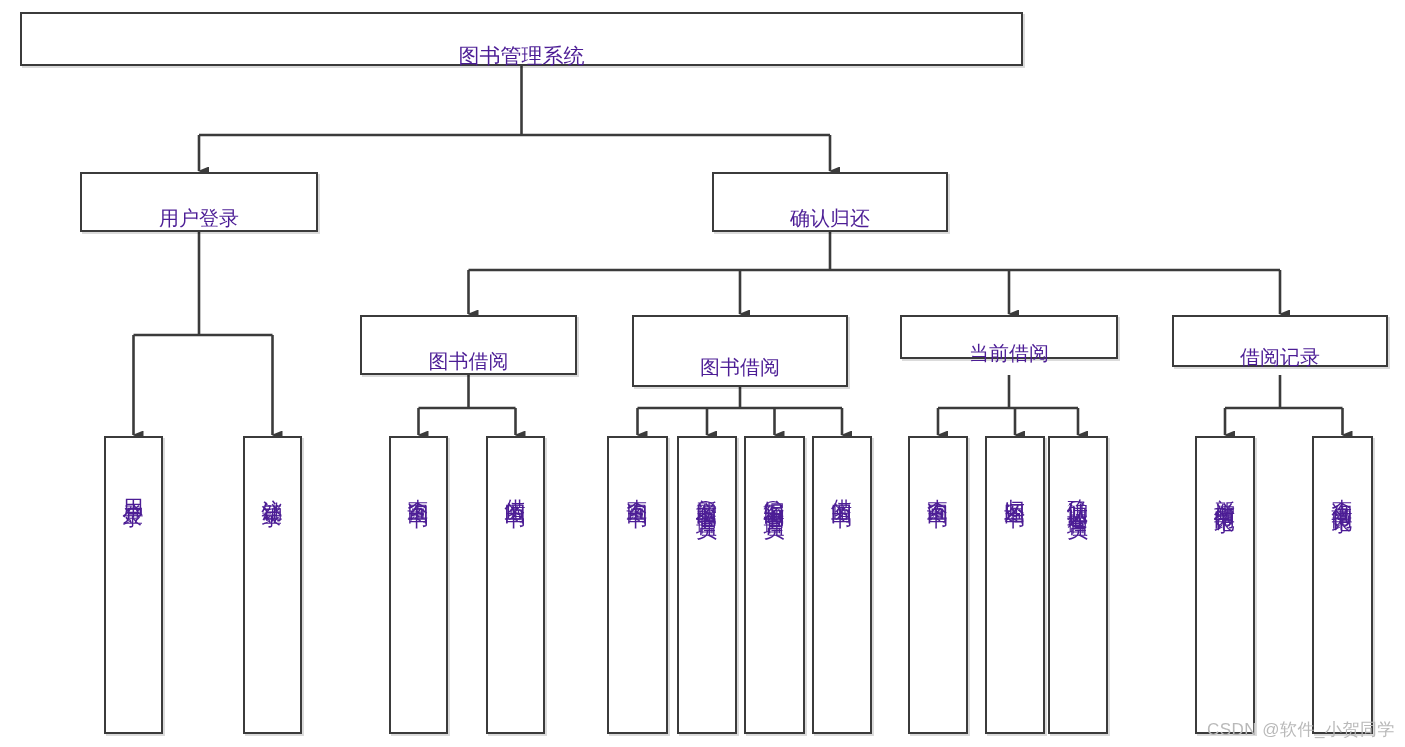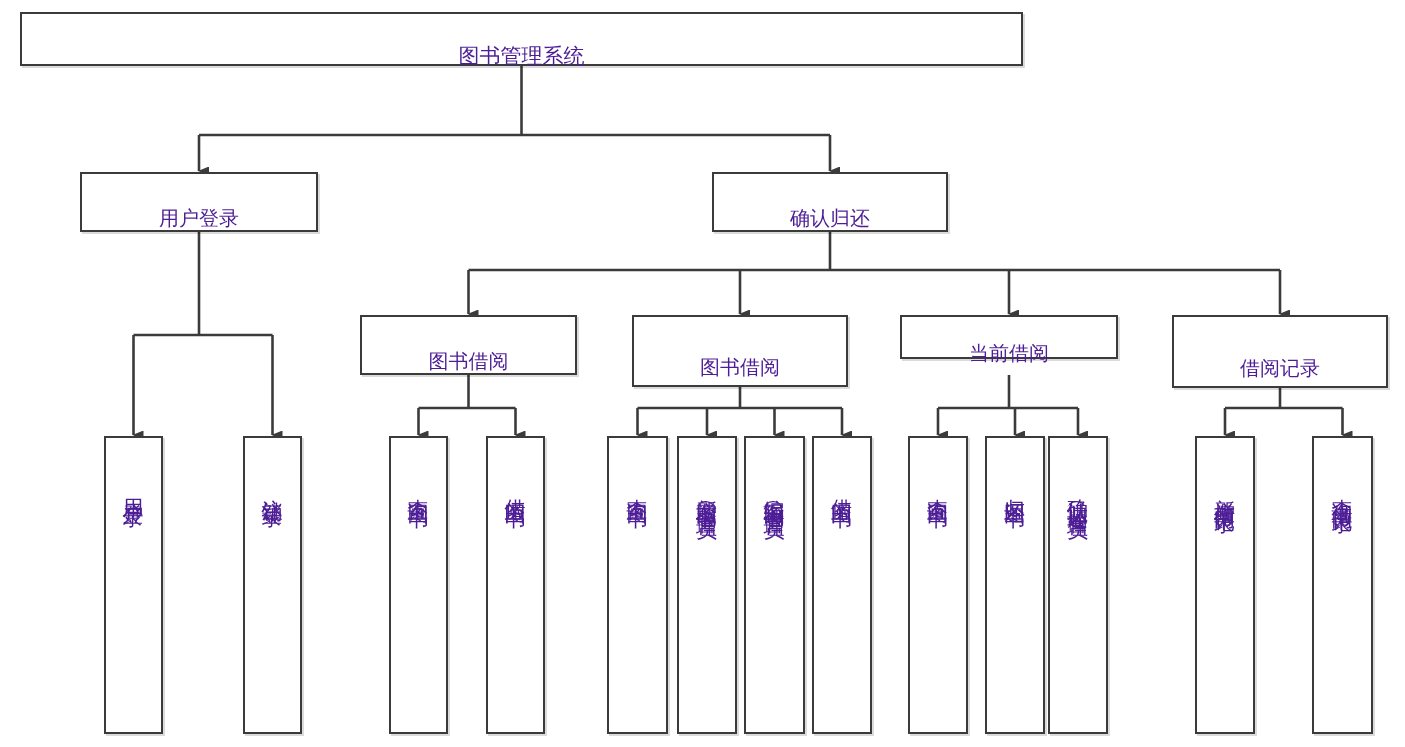--- a/index.html
+++ b/index.html
@@ -131,21 +131,21 @@
       </div>
       <div class="node-box node-l2" style="left: 360px; top: 315px; width: 217px; height: 60px;">
         <div class="node-label">图书借阅</div>
       </div>
       <div class="node-box node-l2" style="left: 632px; top: 315px; width: 216px; height: 72px;">
         <div class="node-label">图书借阅</div>
       </div>
       <div class="node-box node-l2" style="left: 900px; top: 315px; width: 218px; height: 44px;">
         <div class="node-label">当前借阅</div>
       </div>
-      <div class="node-box node-l2" style="left: 1172px; top: 315px; width: 216px; height: 73px; justify-content: center;">
+      <div class="node-box node-l2" style="left: 1172px; top: 315px; width: 216px; height: 52px; justify-content: center;">
         <div class="node-label">借阅记录</div>
       </div>
       <div class="node-box node-leaf" style="left: 104px; top: 436px; width: 59px; height: 298px;">
         <div class="node-label">用户登录</div>
       </div>
       <div class="node-box node-leaf" style="left: 243px; top: 436px; width: 59px; height: 298px;">
         <div class="node-label">注销登录</div>
       </div>
       <div class="node-box node-leaf" style="left: 389px; top: 436px; width: 59px; height: 298px;">
         <div class="node-label">查询图书</div>
@@ -175,13 +175,14 @@
         <div class="node-label">确认归还（管理员）</div>
       </div>
       <div class="node-box node-leaf" style="left: 1195px; top: 436px; width: 60px; height: 298px;">
         <div class="node-label">新增借阅记录</div>
       </div>
       <div class="node-box node-leaf" style="left: 1312px; top: 436px; width: 61px; height: 298px;">
         <div class="node-label">查询借阅记录</div>
       </div>
     </div>
 
+  <div id="watermark">CSDN @软件_小贺同学</div>
 </div>
 
 </body></html>

